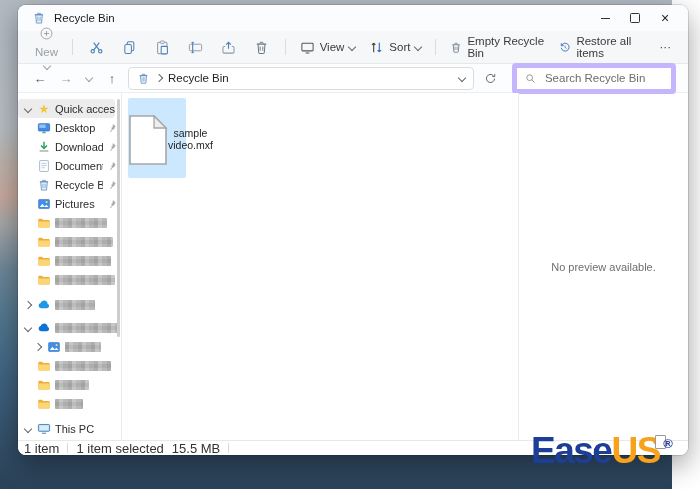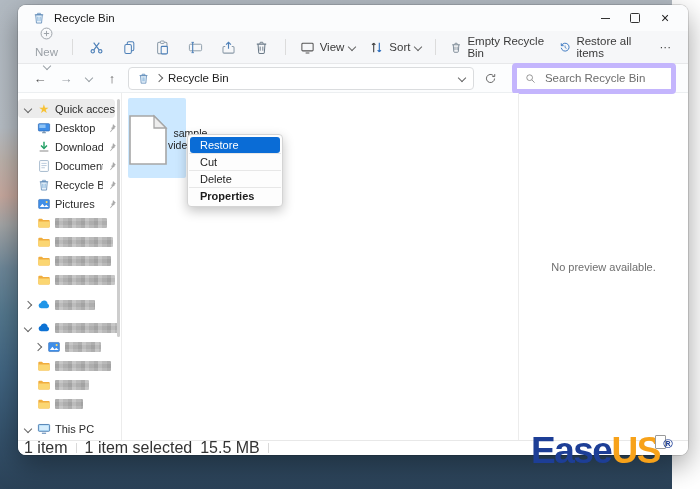--- a/index.html
+++ b/index.html
@@ -67,21 +67,21 @@
     box-shadow:0 4px 12px rgba(0,0,0,.24);padding:2px 0;z-index:5;}
   .mitem{height:16px;line-height:16px;font-size:11px;color:#1c1c1c;padding-left:12px;}
   .mitem.hl{margin:0 2px;border-radius:3px;background:#0a6cd6;color:#fff;padding-left:10px;}
   .mitem.bold{font-weight:bold;}
   .msep{height:1px;background:#e7e7e7;margin:0 1px;}
   
   .preview{width:169px;flex:0 0 auto;border-left:1px solid #ececec;display:flex;align-items:center;justify-content:center;}
   .preview .pmsg{font-size:11px;color:#6f6f6f;}
   
   .statusbar{height:14px;flex:0 0 auto;border-top:1px solid #e8e8e8;display:flex;align-items:center;
-    font-size:16px;color:#333;padding:0 6px;gap:8px;background:#fff;}
+    font-size:13px;color:#333;padding:0 6px;gap:8px;background:#fff;}
   .sdiv{width:1px;height:10px;background:#d9d9d9;}
   
   #wm{position:absolute;left:531px;top:432px;z-index:10;font-weight:bold;letter-spacing:-1.5px;font-size:37px;line-height:38px;white-space:nowrap;}
   #wm .p1{color:#1d3e96;margin-top:38px;} #wm .p2{color:#f7a21a;}
   #wm .wbox{position:absolute;right:-6px;top:3px;width:9px;height:12px;background:#fff;border:1px solid #9a9a9a;border-radius:1px;}
   #wm .reg{position:absolute;right:-13px;top:-7px;font-size:13px;letter-spacing:0;color:#1d3e96;font-weight:bold;}
 </style>
 </head>
 <body>
 
@@ -512,29 +512,20 @@
       <div class="main">
         <div class="filetile">
           <span class="pagewrap">
               <svg class="ic" width="40" height="52">
                 <use href="#i-page"></use>
               </svg>
             </span>
           <span class="fname">sample video.mxf</span>
         </div>
 
-        <div class="cmenu">
-          <div class="mitem hl">Restore</div>
-          <div class="msep"></div>
-          <div class="mitem">Cut</div>
-          <div class="msep"></div>
-          <div class="mitem">Delete</div>
-          <div class="msep"></div>
-          <div class="mitem bold">Properties</div>
-        </div>
       </div>
 
       <div class="preview">
         <span class="pmsg">No preview available.</span>
       </div>
     </div>
 
     <div class="statusbar">
       <span>1 item</span>
       <span class="sdiv"></span>

